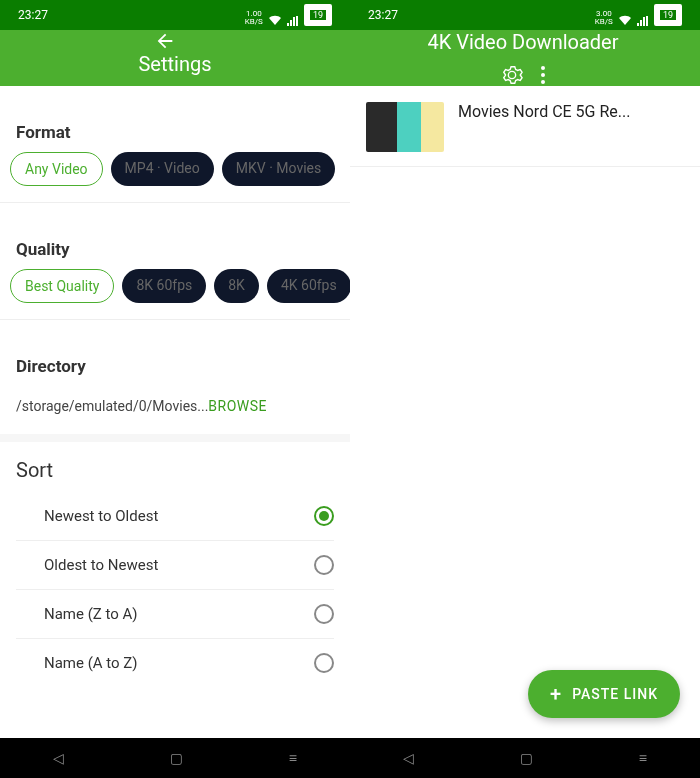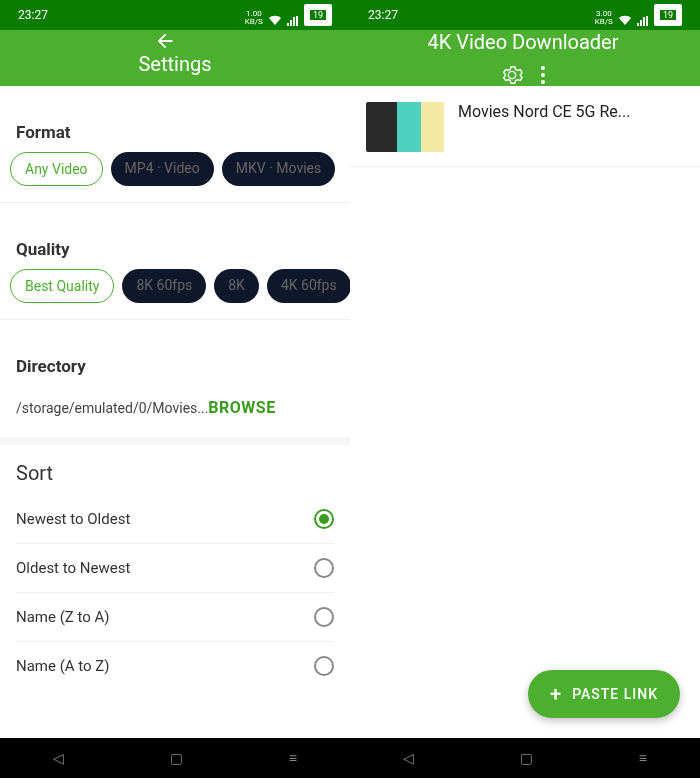--- a/index.html
+++ b/index.html
@@ -19,26 +19,26 @@
 .pane { width: 350px; overflow: hidden; }
 .pane-left { padding: 0; }
 .section-label { font-size: 17px; color: #333; padding: 36px 16px 10px; font-weight: bold; }
 .chips { display: flex; gap: 8px; padding: 0 10px 16px; overflow: hidden; }
 .chip { padding: 8px 14px; border-radius: 20px; font-size: 14px; white-space: nowrap; cursor: pointer; }
 .chip.selected { border: 1.5px solid #4caf2f; color: #4caf2f; background: #fff; }
 .chip.unselected { background: #0f172a; color: #666; }
 .divider { height: 1px; background: #eee; margin: 0; }
 .dir-row { display: flex; align-items: center; padding: 12px 16px 20px; }
 .dir-path { font-size: 14px; color: #444; }
-.browse { color: #3a9d1f; font-size: 16px; font-weight: 700; letter-spacing: 0.5px; cursor: pointer; }
+.browse { color: #3a9d1f; font-size: 14px; font-weight: 400; letter-spacing: 0.5px; cursor: pointer; }
 .sort-section { padding: 16px 16px 0; }
 .sort-label { font-size: 20px; color: #333; margin-bottom: 10px; }
 .sort-row { display: flex; align-items: center; justify-content: space-between; padding: 14px 0; border-bottom: 1px solid #eee; cursor: pointer; }
 .sort-row:last-child { border-bottom: none; }
-.sort-name { font-size: 15px; color: #333; }
+.sort-name { font-size: 15px; color: #333; margin-left: 28px; }
 .radio { width: 20px; height: 20px; border-radius: 50%; border: 2px solid #888; position: relative; }
 .radio.checked { border-color: #3a9d1f; }
 .radio.checked::after { content: ''; position: absolute; top: 3px; left: 3px; width: 10px; height: 10px; background: #3a9d1f; border-radius: 50%; }
 .pane-right { border-left: 0; }
 .video-item { display: flex; padding: 16px 16px 14px; border-bottom: 1px solid #eee; gap: 14px; }
 .thumb { width: 78px; height: 50px; background: linear-gradient(90deg, #2a2a2a 40%, #4dd0c0 40%, #4dd0c0 70%, #f5e8a0 70%); border-radius: 2px; position: relative; }
 .thumb::after { content: ''; position: absolute; right: 2px; top: 2px; width: 18px; height: 46px; background: #f5e8a0; }
 .video-info { flex: 1; overflow: hidden; }
 .video-title { font-size: 16px; color: #222; white-space: nowrap; overflow: hidden; text-overflow: ellipsis; }
 .video-meta { font-size: 13px; color: #888; margin-top: 3px; }

